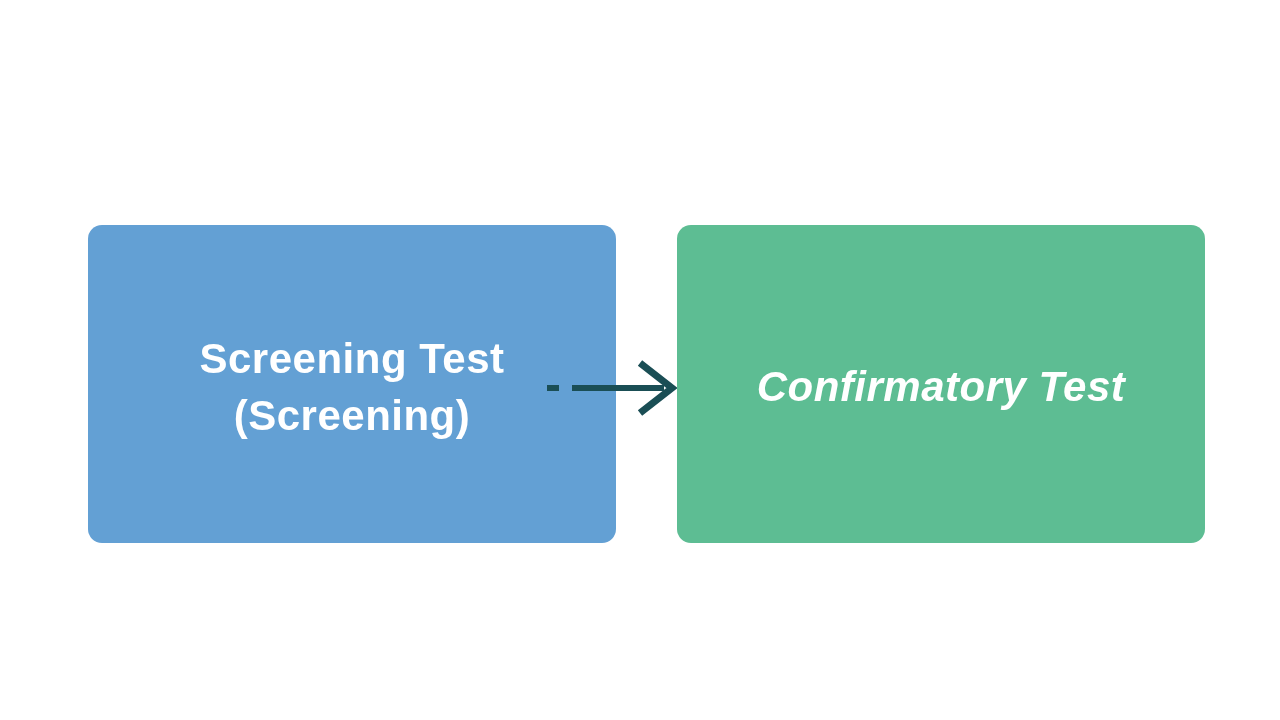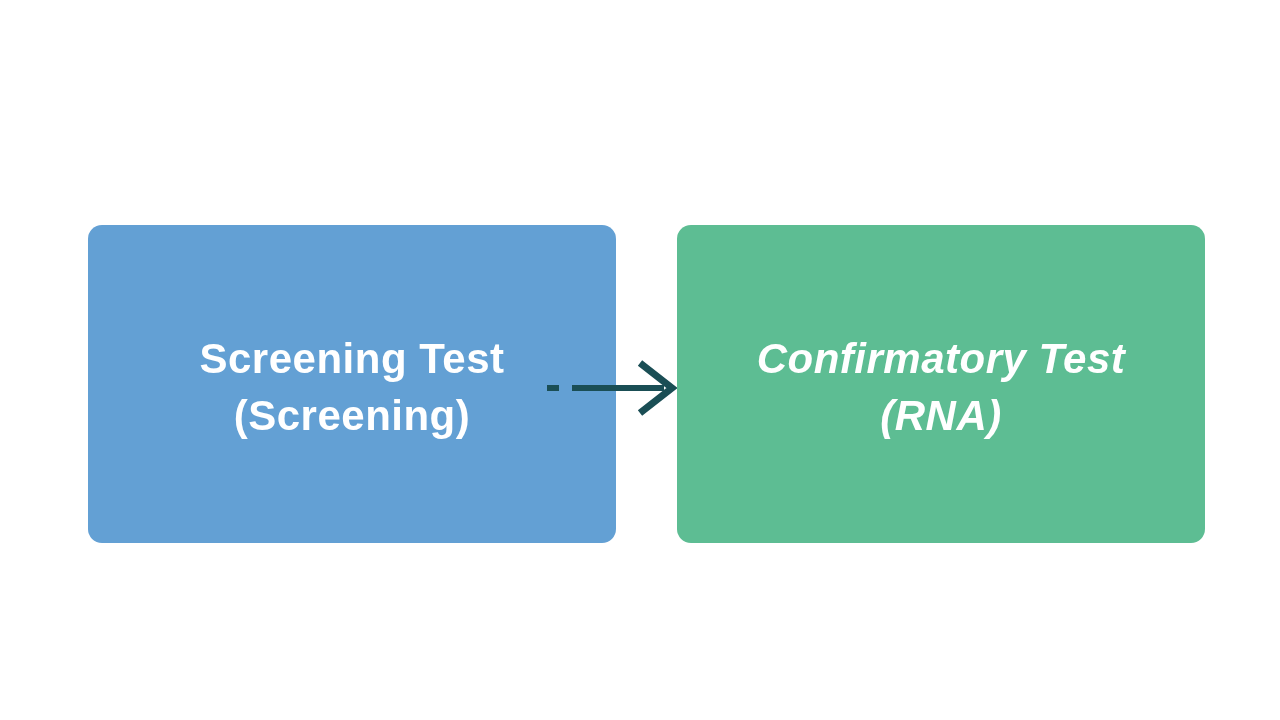--- a/index.html
+++ b/index.html
@@ -81,17 +81,16 @@
 
       <line x1="32" y1="38" x2="124" y2="38" stroke-width="6" stroke-linecap="butt" fill="none" stroke="#1A4E55"></line>
 
       <polyline points="100,13 132,38 100,63" stroke-width="7" fill="none" stroke-linejoin="miter" stroke-linecap="butt" stroke="#1A4E55"></polyline>
     </svg>
   </div>
 
   <div class="node node-confirmatory" style="background-color: rgb(93, 189, 147); font-style: italic;">
     <div class="node-label" style="color: rgb(255, 255, 255);">
       <span class="line">Confirmatory Test</span>
-      <span class="line">(RNA)</span>
     </div>
   </div>
 
 </div>
 
 </body></html>

